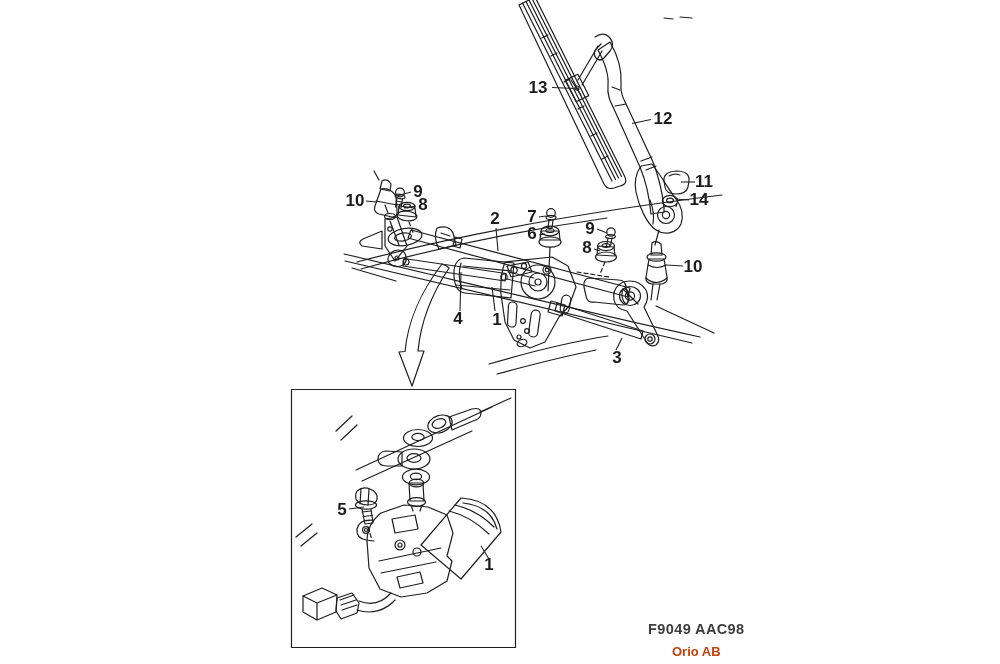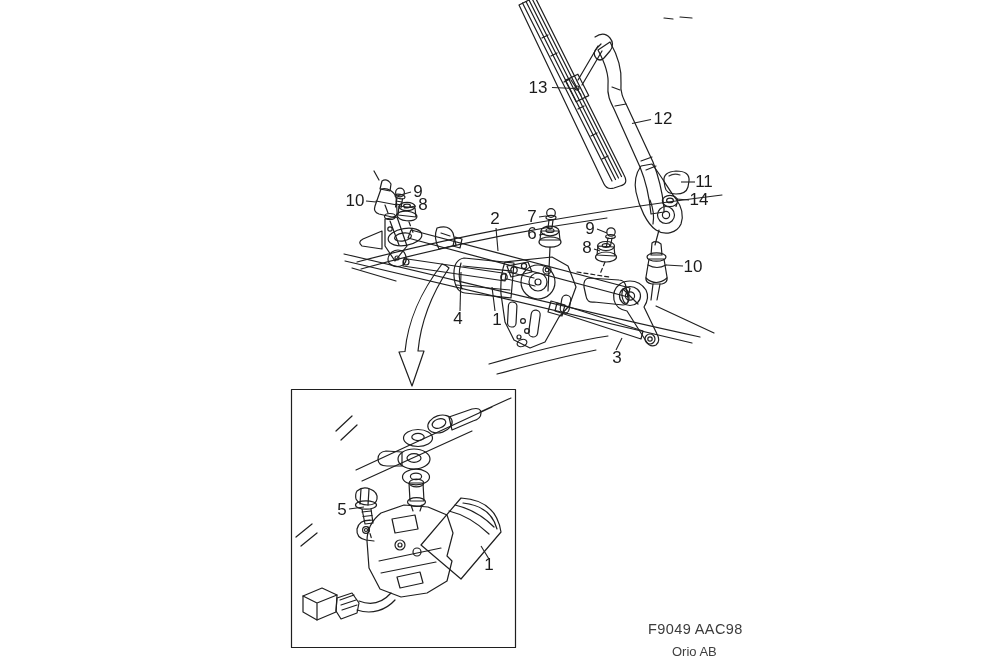--- a/index.html
+++ b/index.html
@@ -1,17 +1,17 @@
 <!DOCTYPE html>
 <html><head>
 <meta charset="utf-8">
 <style>
   html,body { margin:0; padding:0; background:#ffffff; }
   .page { position:relative; width:1000px; height:664px; background:#ffffff; overflow:hidden;
-          font-family:"Liberation Sans", sans-serif; }
+          font-family:"Liberation Sans", sans-serif;font-weight:bold; }
   .page svg { position:absolute; left:0; top:0; }
 
   
   g.art * { stroke:#1f1f1f; stroke-width:1.2; fill:none; stroke-linecap:round; stroke-linejoin:round; }
   .w     { fill:#ffffff; }
   .faint { stroke:#b2b2b2; stroke-width:1; }
   .cowl  { stroke:#6f6f6f; stroke-width:1.1; }
   .mid   { stroke:#9a9a9a; stroke-width:1; }
   .thin  { stroke-width:0.8; }
   .dash  { stroke-dasharray:4 3; stroke-width:0.9; }
@@ -19,21 +19,21 @@
   .hl    { stroke:#ffffff; stroke-width:1.6; opacity:.9; }
   .smudge{ stroke:#d8d8d8; stroke-width:1; }
   .box   { stroke:#3e3e3e; stroke-width:1.6; }
 
   .callout-text   { font-family:"Liberation Sans", sans-serif; font-size:17px; fill:#1b1b1b;
                     text-anchor:middle; stroke:none; }
   .callout-leader { stroke:#222222; stroke-width:1.1; }
 
   .footer-code  { position:absolute; left:605px; top:621px; font-size:14.5px; color:#3d3d3d;
                   letter-spacing:.4px;margin-left:43px; }
-  .footer-brand { position:absolute; left:672px; top:644px; font-size:13px; color:#404040; }
+  .footer-brand { position:absolute; left:672px; top:644px; font-size:13px; color:#c2410c; }
 </style>
 </head>
 <body>
 
 <div class="page">
   <svg width="1000" height="664" viewBox="0 0 1000 664">
 
     <g class="art">
       <path class="faint" d="M 357,262 C 440,240 560,215 722,195"></path>
       <path class="faint" d="M 361,269 C 440,247 530,229 607,218"></path>

